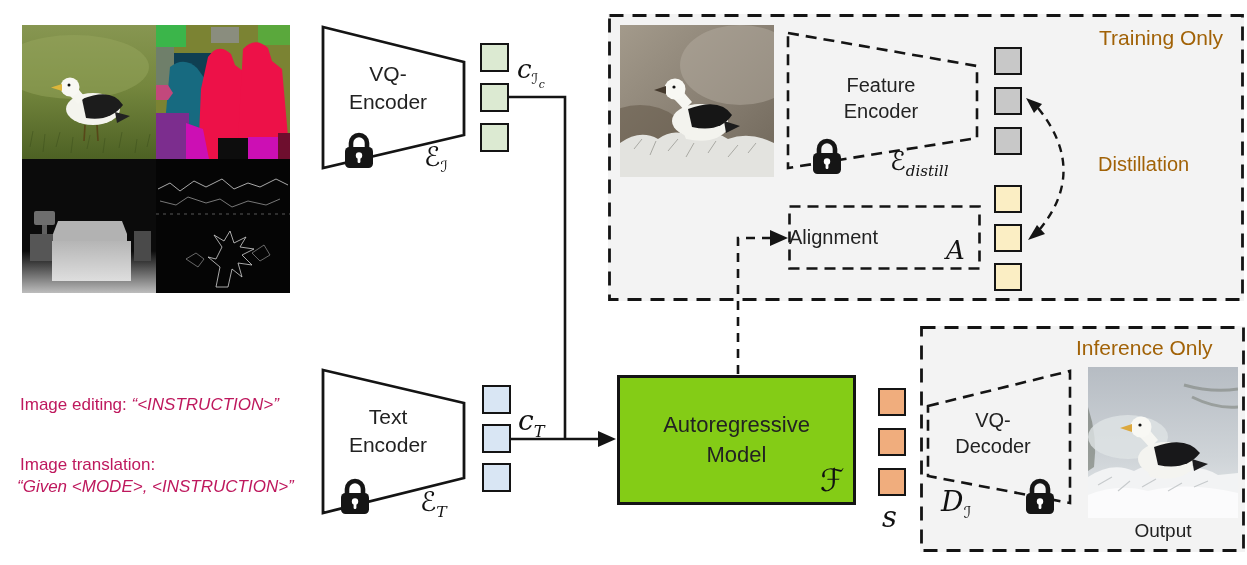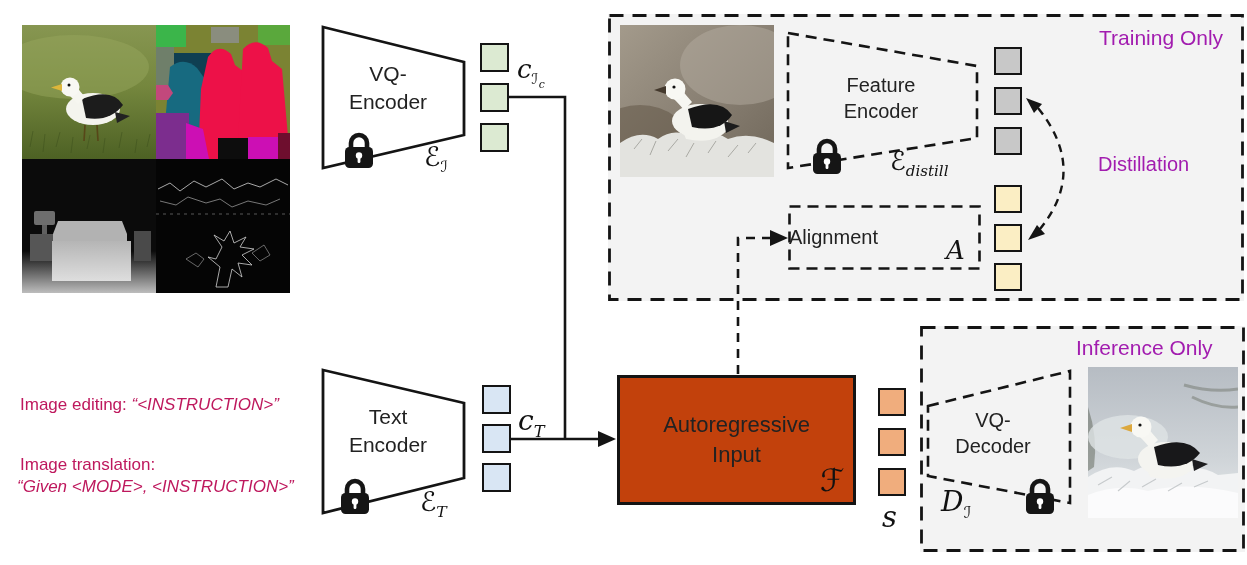--- a/index.html
+++ b/index.html
@@ -9,25 +9,25 @@
   .panel{position:absolute;background:var(--panel-bg);}
   .overlay{position:absolute;left:0;top:0;pointer-events:none;}
   .tokens{position:absolute;display:flex;flex-direction:column;}
   .token{width:29px;height:29px;border:2.6px solid #141414;box-sizing:border-box;}
   .token.sm{width:28px;height:28px;}
   .enc-label{position:absolute;text-align:center;font-size:21px;line-height:1.32;color:#222;}
   .enc-label.small{font-size:20px;}
   .math{font-family:"DejaVu Serif","DejaVu Sans",serif;font-style:italic;color:#111;}
   .math sub{font-size:0.58em;font-style:italic;}
   .math sub sub{font-size:0.72em;}
-  .title{font-size:21px;color:#a21caf;}
+  .title{font-size:21px;color:#a16207;}
   .caption{position:absolute;text-align:center;font-size:19px;color:#222;}
   .prompt{position:absolute;font-size:17px;color:#be185d;white-space:nowrap;}
   .prompt .q{font-style:italic;}
-  .arbox{position:absolute;left:617px;top:375px;width:239px;height:130px;background:#c2410c;
+  .arbox{position:absolute;left:617px;top:375px;width:239px;height:130px;background:#84cc16;
          border:3px solid #141414;box-sizing:border-box;display:flex;flex-direction:column;
          align-items:center;justify-content:center;font-size:22px;line-height:1.35;color:#222;}
   .alignbox{position:absolute;left:789px;top:206px;width:190px;height:62px;display:flex;
             align-items:center;justify-content:flex-start;font-size:20px;color:#222;}
   .lock{position:absolute;}
 </style>
 </head>
 <body>
 
 <div class="figure">
@@ -197,21 +197,21 @@
     <div class="token" style="background:var(--token-blue);"></div>
     <div class="token" style="background:var(--token-blue);"></div>
     <div class="token" style="background:var(--token-blue);"></div>
   </div>
   <div class="abs math" style="left:518px;top:404px;font-size:28px;">
     <span>c</span><sub>T</sub>
   </div>
 
   <div class="arbox">
     <div>Autoregressive</div>
-    <div>Input</div>
+    <div>Model</div>
   </div>
   <div class="abs math" style="left:820px;top:462px;font-size:31px;">ℱ</div>
 
   <div class="tokens" style="left:878px;top:388px;gap:12px;">
     <div class="token sm" style="background:var(--token-orange);"></div>
     <div class="token sm" style="background:var(--token-orange);"></div>
     <div class="token sm" style="background:var(--token-orange);"></div>
   </div>
   <div class="abs math" style="left:882px;top:500px;font-size:29px;">s</div>
 
@@ -317,14 +317,15 @@
     </g>
     <path d="M58,100 Q94,88 106,100 Q94,116 62,110 Z" fill="#f4f4f0"></path>
     <ellipse cx="78" cy="92" rx="28" ry="17" fill="#f4f4f0"></ellipse>
     <path d="M66,80 Q98,68 112,86 Q98,104 70,98 Z" fill="#18181a"></path>
     <path d="M104,92 l16,5 -14,7 z" fill="#1c1c1e"></path>
     <path d="M50,68 q8,8 12,13 l8,-8 q-7,-8 -10,-12 z" fill="#f6f6f2"></path>
     <circle cx="53" cy="60" r="10.5" fill="#f8f8f4"></circle>
     <path d="M44,57 l-12,4 12,4 z" fill="#dca83e"></path>
     <circle cx="52" cy="58" r="1.6" fill="#111"></circle>
   </svg>
+  <div class="caption" style="left:1088px;top:520px;width:150px;">Output</div>
 
 </div>
 
 </body></html>

